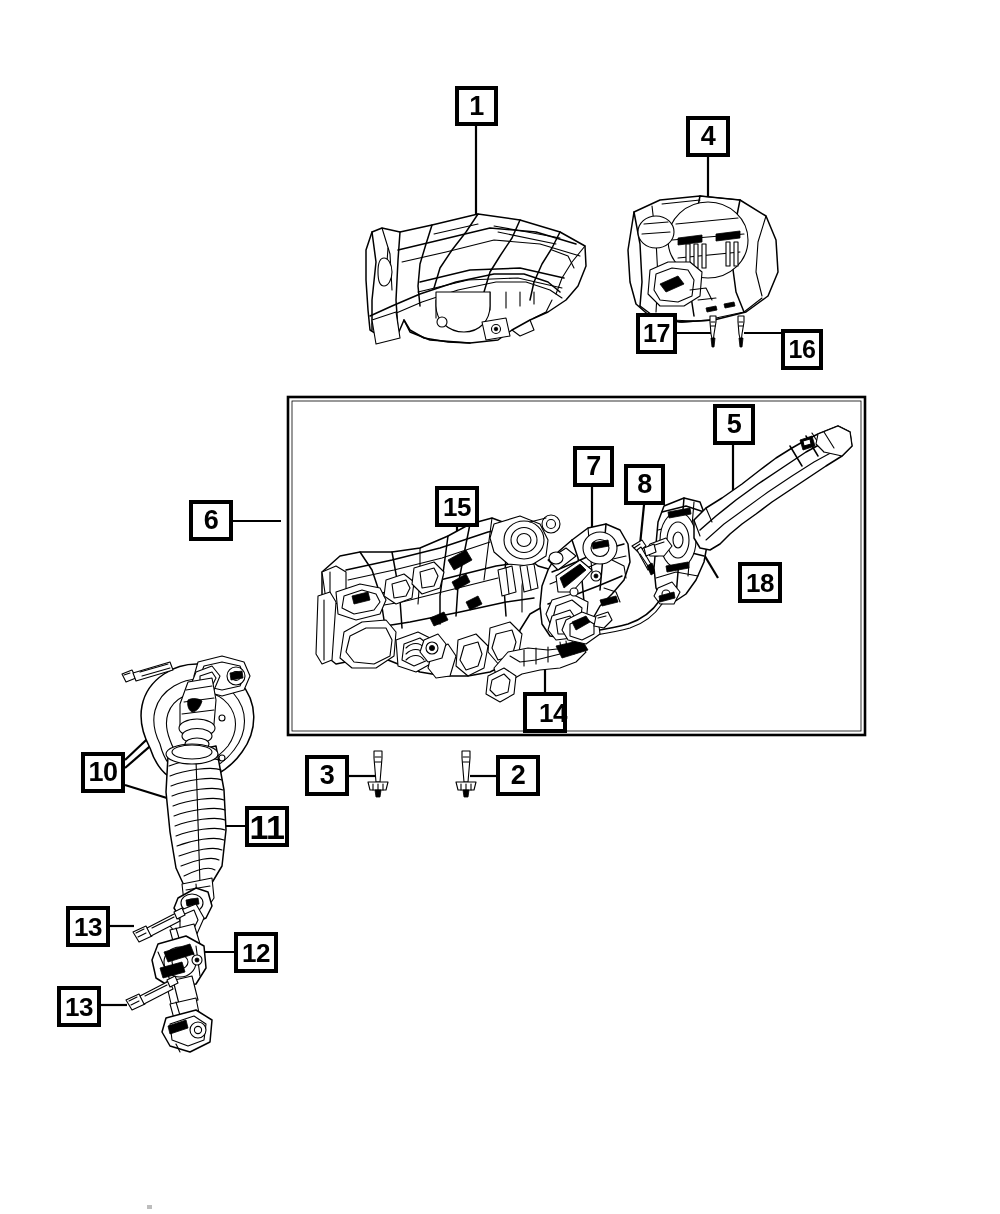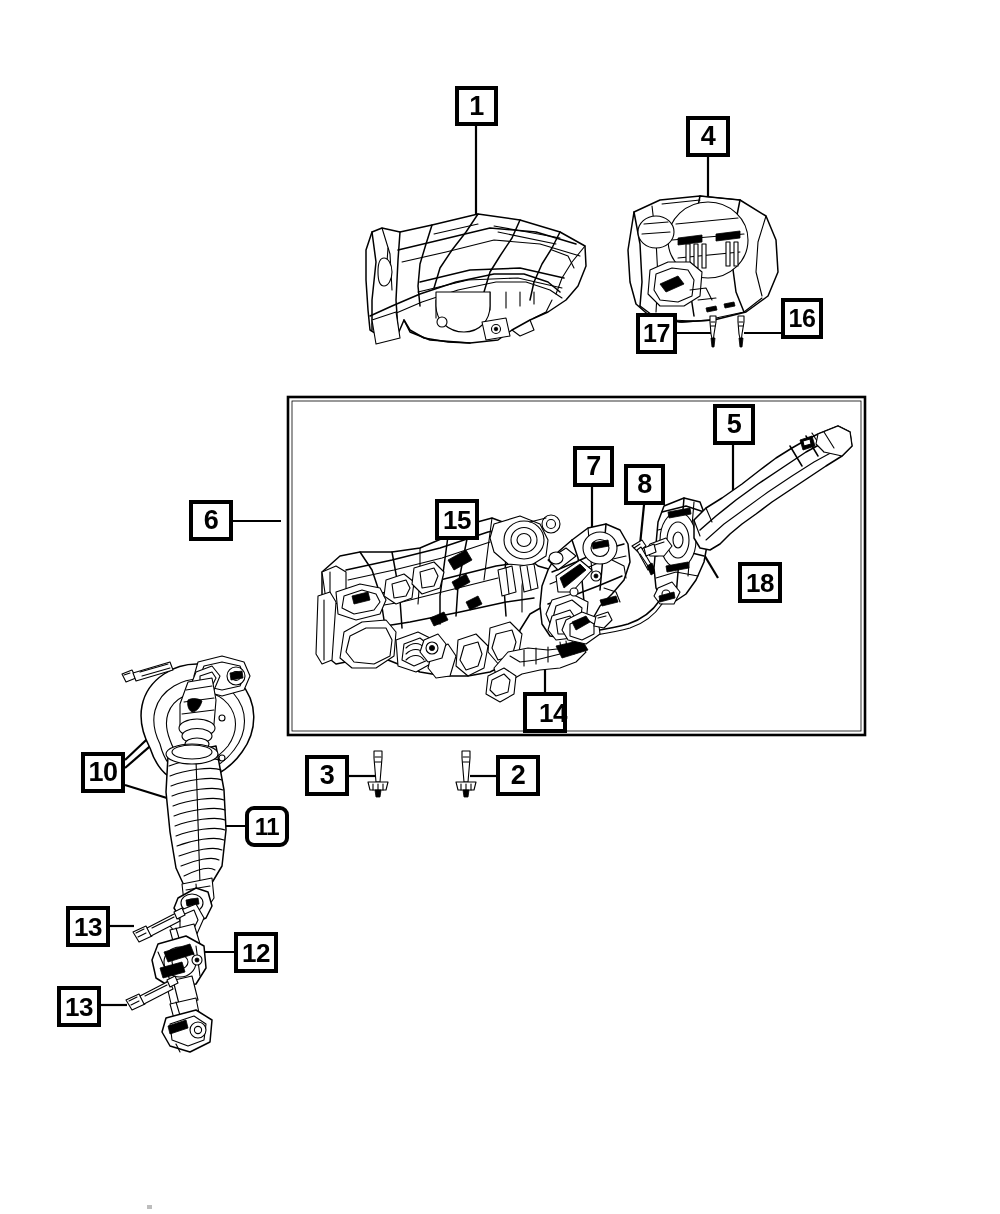--- a/index.html
+++ b/index.html
@@ -39,32 +39,32 @@
     line-height: 1;
     user-select: none;
   }
   .callout-num {
     display: block;
     letter-spacing: -0.5px;
   }
   .c-1  { left: 455px; top: 86px;  width: 43px; height: 40px; font-size: 27px; }
   .c-4  { left: 686px; top: 116px; width: 44px; height: 41px; font-size: 27px; }
   .c-17 { left: 636px; top: 313px; width: 41px; height: 41px; font-size: 25px; }
-  .c-16 { left: 781px; top: 298px; width: 42px; height: 41px; font-size: 25px; }
+  .c-16 { left: 781px; top: 329px; width: 42px; height: 41px; font-size: 25px; }
   .c-5  { left: 713px; top: 404px; width: 42px; height: 41px; font-size: 27px; }
   .c-7  { left: 573px; top: 446px; width: 41px; height: 41px; font-size: 27px; }
   .c-8  { left: 624px; top: 464px; width: 41px; height: 41px; font-size: 27px; }
-  .c-15 { left: 435px; top: 486px; width: 44px; height: 41px; font-size: 26px; margin-top: 13px; }
+  .c-15 { left: 435px; top: 486px; width: 44px; height: 41px; font-size: 26px; }
   .c-6  { left: 189px; top: 500px; width: 44px; height: 41px; font-size: 27px; }
   .c-18 { left: 718px; top: 562px; width: 44px; height: 41px; font-size: 26px; margin-left: 20px; }
   .c-14 { left: 523px; top: 692px; width: 44px; height: 41px; font-size: 26px; padding-left: 16px; }
   .c-10 { left: 81px;  top: 752px; width: 44px; height: 41px; font-size: 27px; text-align: right; }
   .c-3  { left: 305px; top: 755px; width: 44px; height: 41px; font-size: 27px; }
   .c-2  { left: 496px; top: 755px; width: 44px; height: 41px; font-size: 27px; }
-  .c-11 { left: 245px; top: 806px; width: 44px; height: 41px; font-size: 24px; border-radius: 9px; }
+  .c-11 { left: 245px; top: 806px; width: 44px; height: 41px; font-size: 34px; }
   .c-13a{ left: 66px;  top: 906px; width: 44px; height: 41px; font-size: 26px; }
   .c-12 { left: 234px; top: 932px; width: 44px; height: 41px; font-size: 26px; }
   .c-13b{ left: 57px;  top: 986px; width: 44px; height: 41px; font-size: 26px; }
 </style>
 </head>
 <body>
 
 <div id="diagram-root">
 
   <svg id="vector-layer" viewBox="0 0 1000 1214" xmlns="http://www.w3.org/2000/svg">

